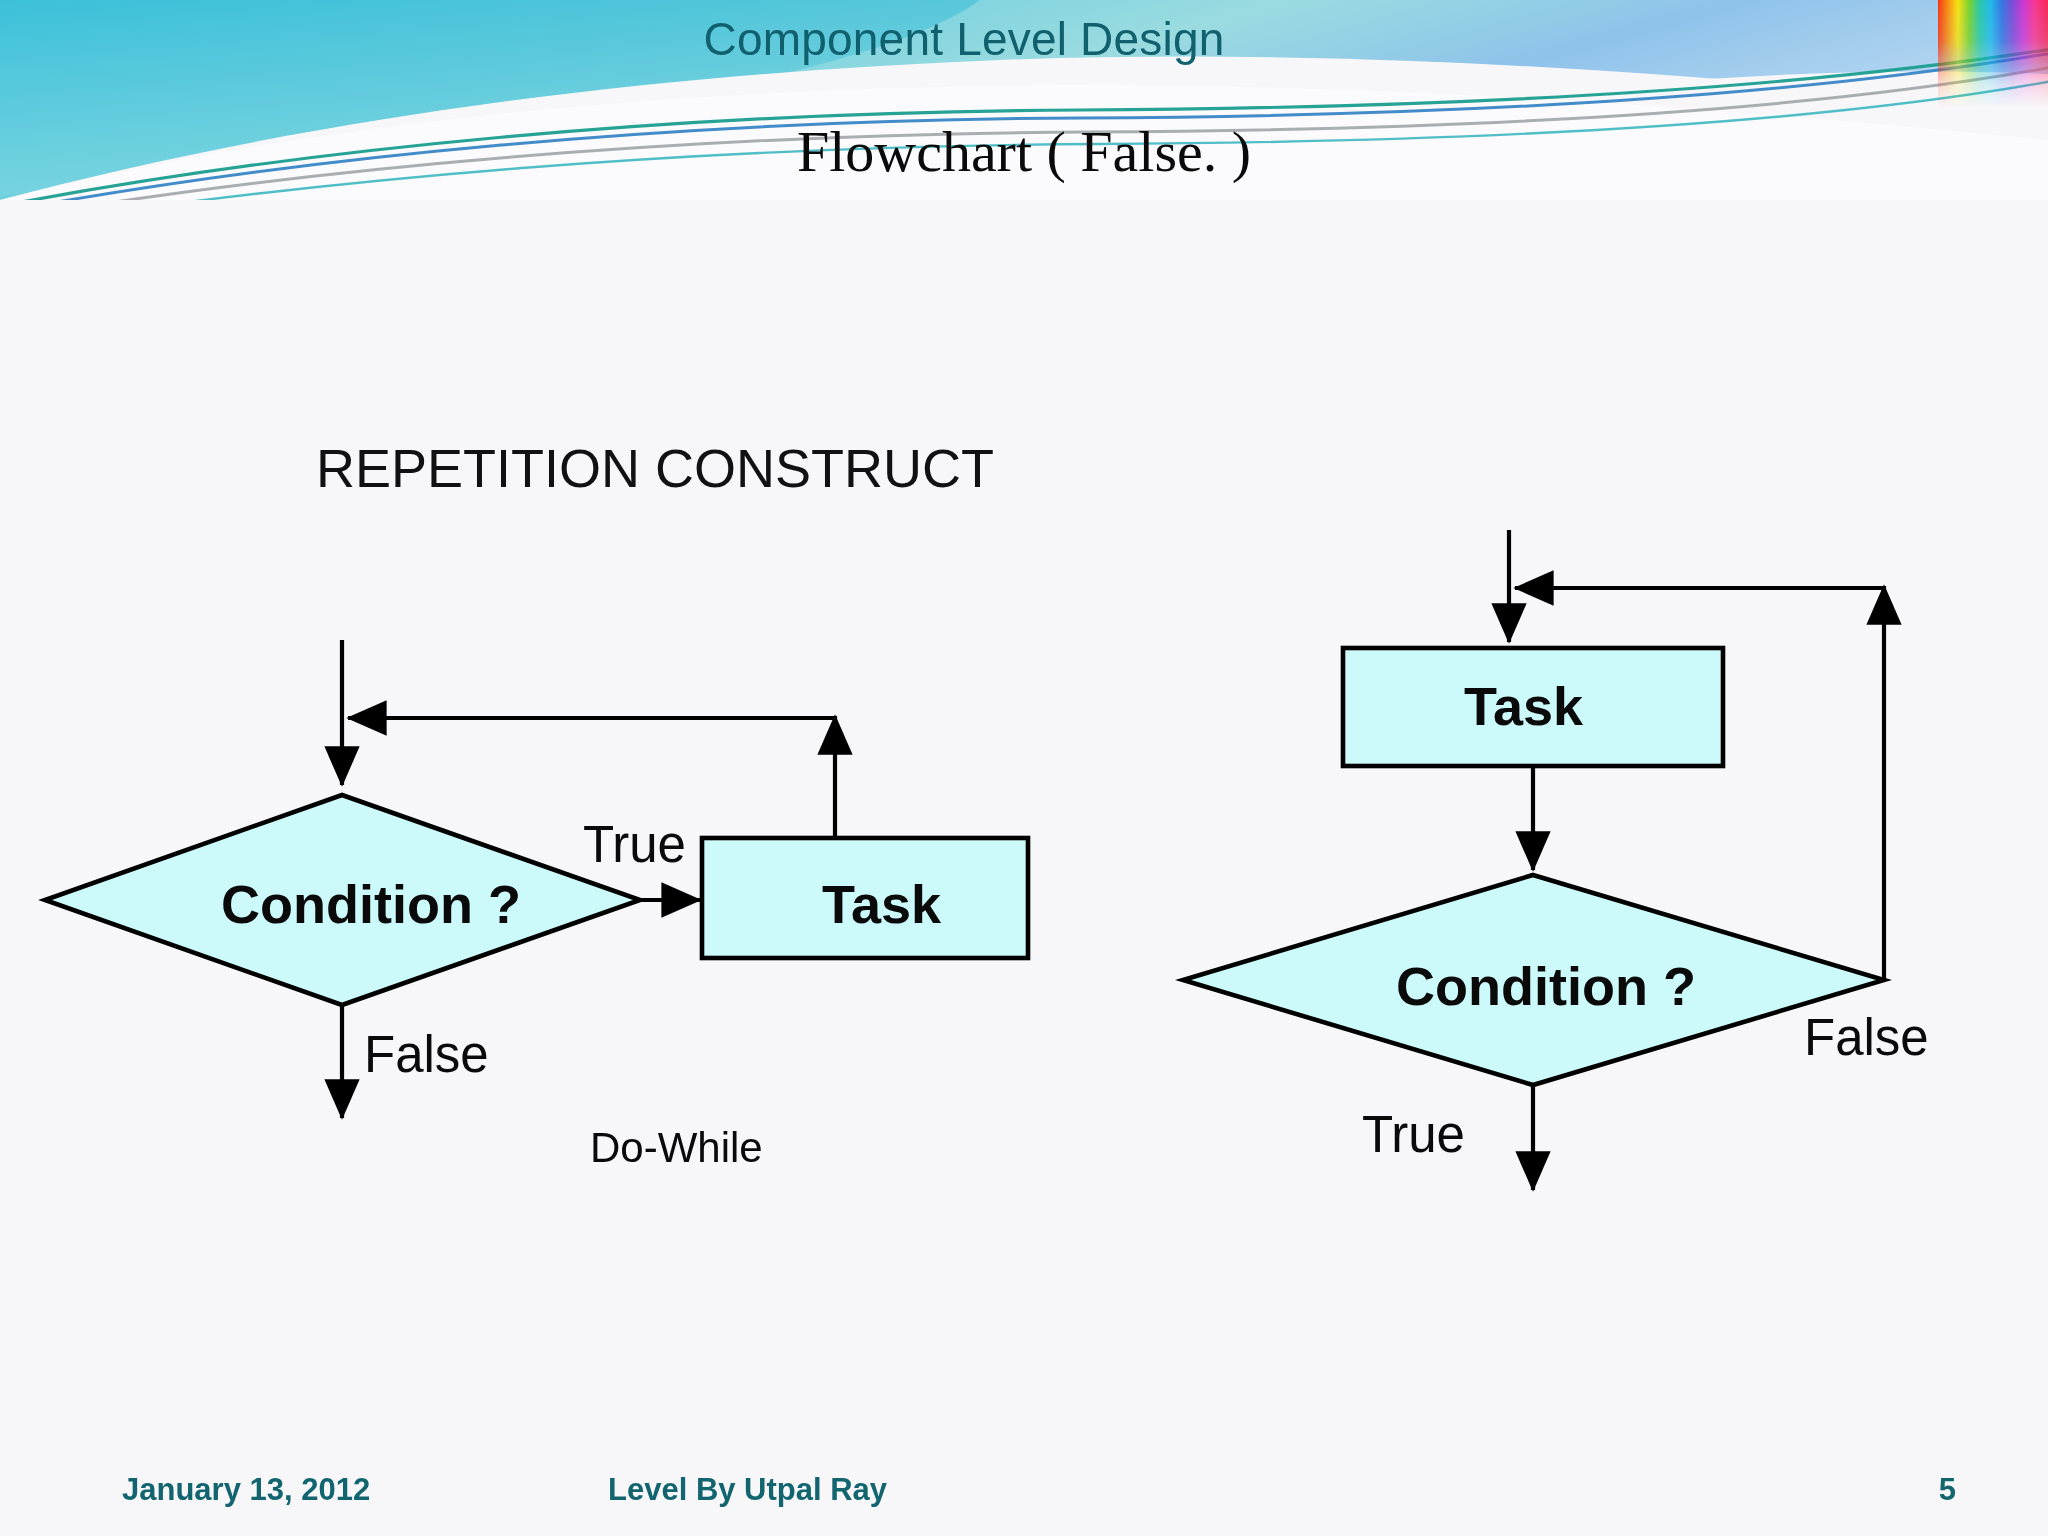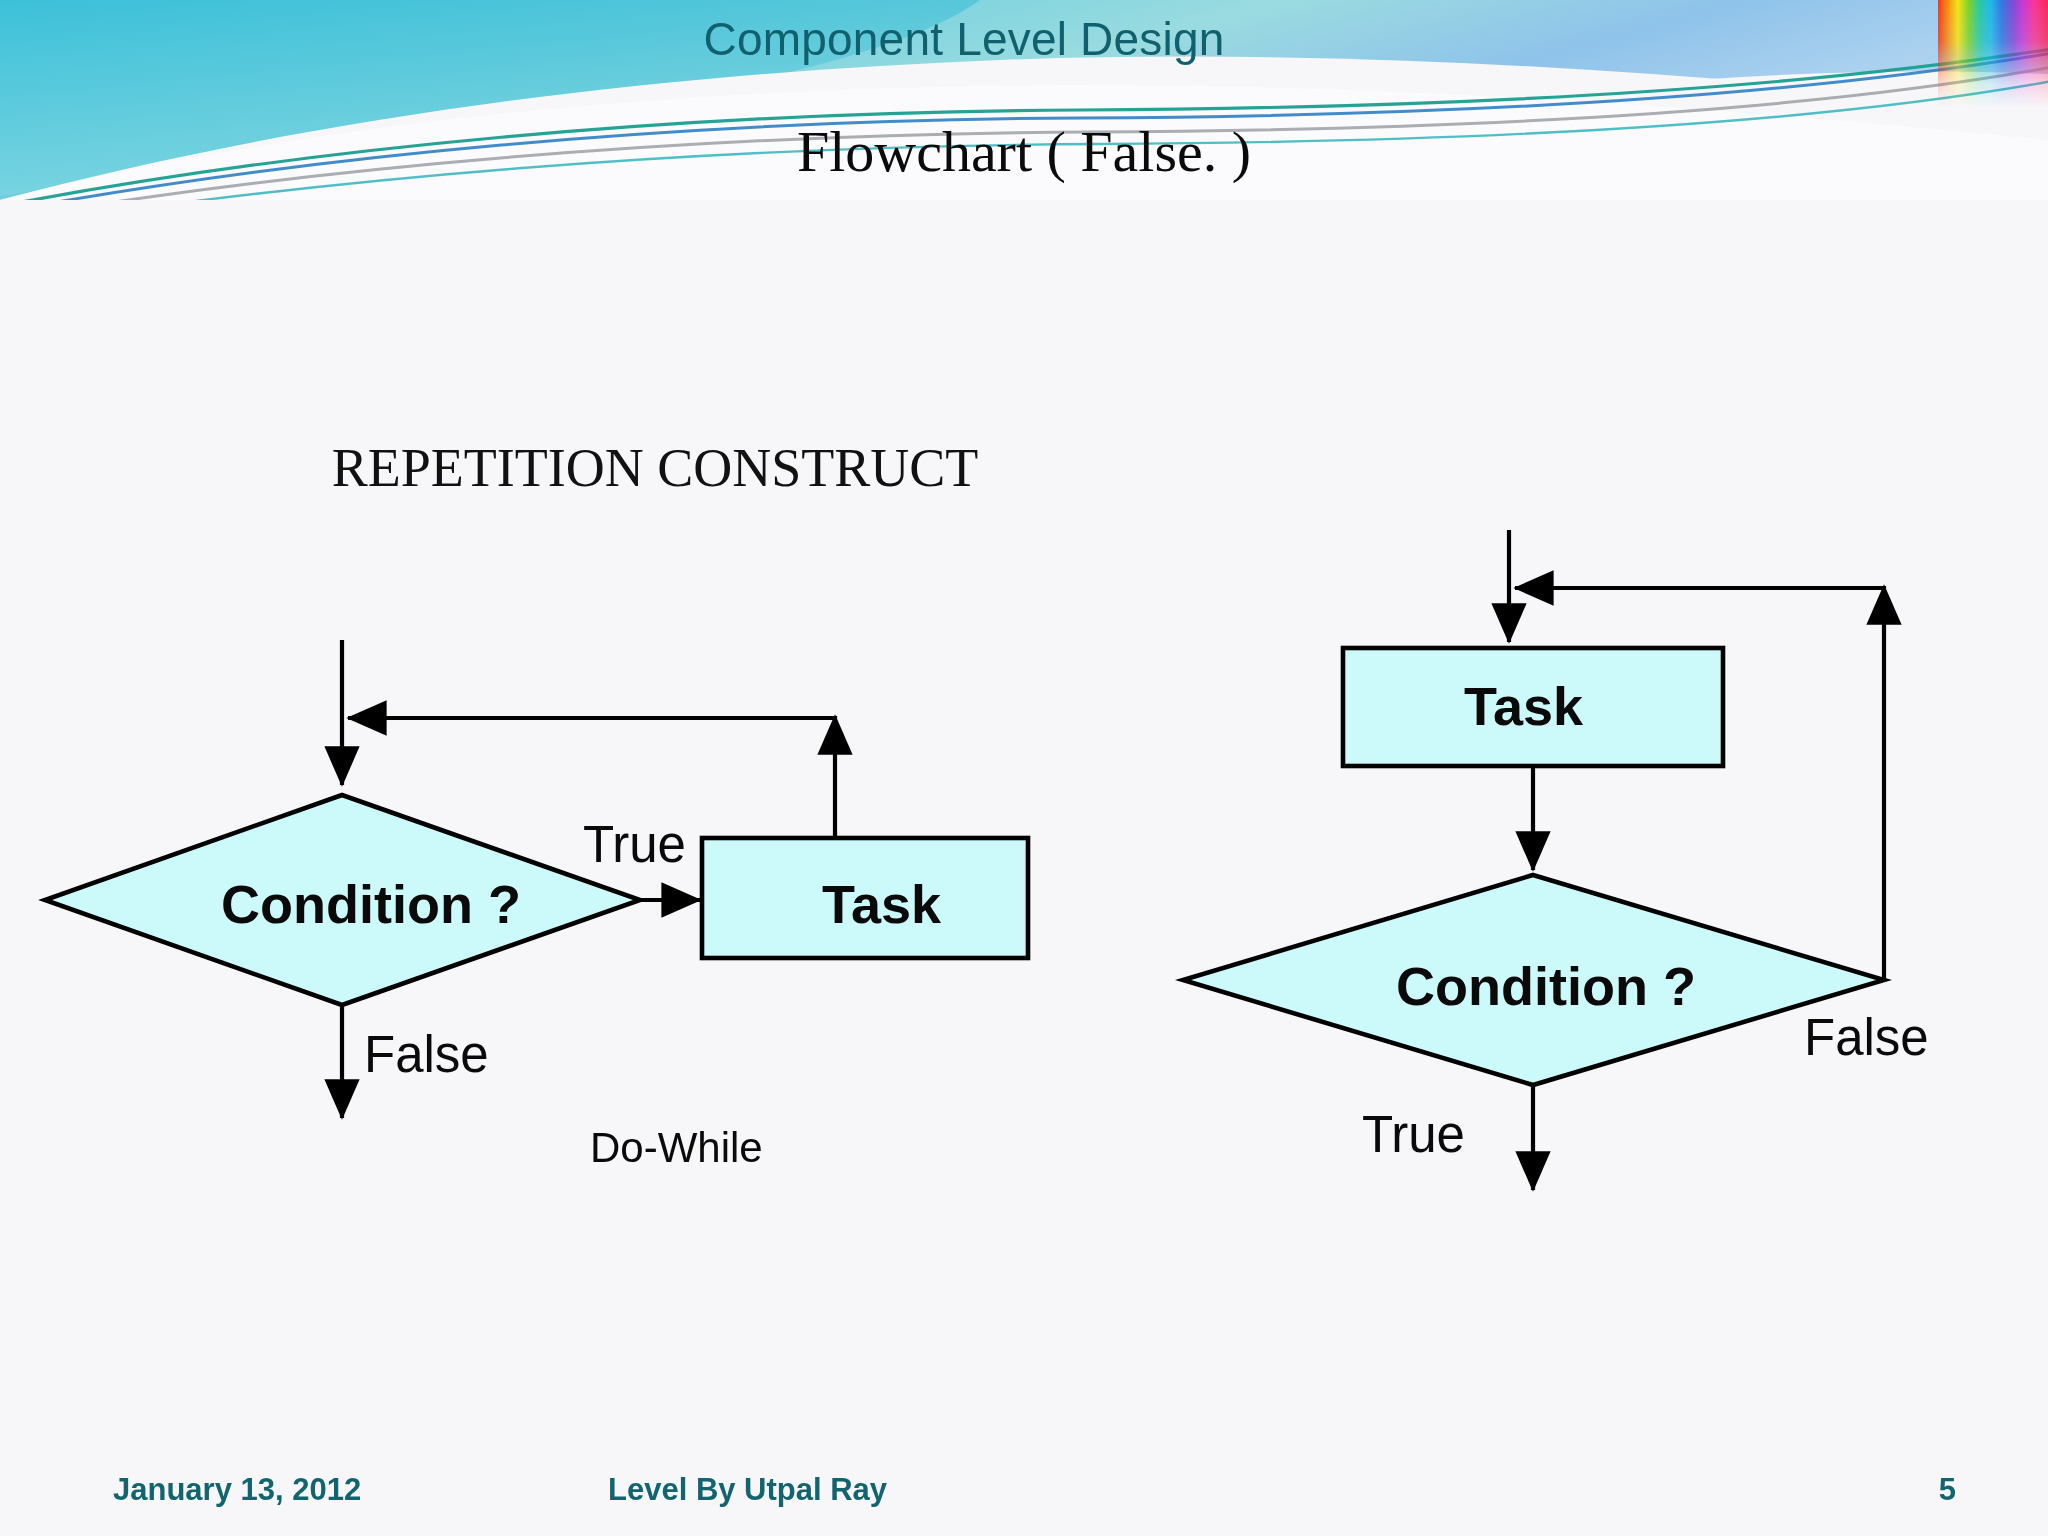--- a/index.html
+++ b/index.html
@@ -62,21 +62,21 @@
   }
 
   
   .section-heading {
     position: absolute;
     left: 0; top: 437px;
     width: 1310px;
     text-align: center;
     font-size: 54px;
     color: #111111;
-    font-family: Liberation Serif, serif;
+    font-family: Liberation Sans, sans-serif;
   }
 
   .diagram-layer {
     position: absolute;
     left: 0; top: 0;
     width: 2048px;
     height: 1536px;
   }
 
   .node-label {
@@ -99,21 +99,21 @@
 
   
   .footer-item {
     position: absolute;
     bottom: 28px;
     font-family: "Liberation Sans", sans-serif;
     font-size: 31px;
     color: #12656f;
     font-weight: bold;
   }
-  .footer-date  { left: 113px; }
+  .footer-date  { left: 122px; }
   .footer-author{ left: 608px; }
   .footer-page  { right: 92px; }
 </style>
 </head>
 <body>
 
 <div id="slide">
 
   <div class="header-band">
     <svg class="header-svg" width="2048" height="200" viewBox="0 0 2048 200" xmlns="http://www.w3.org/2000/svg">

